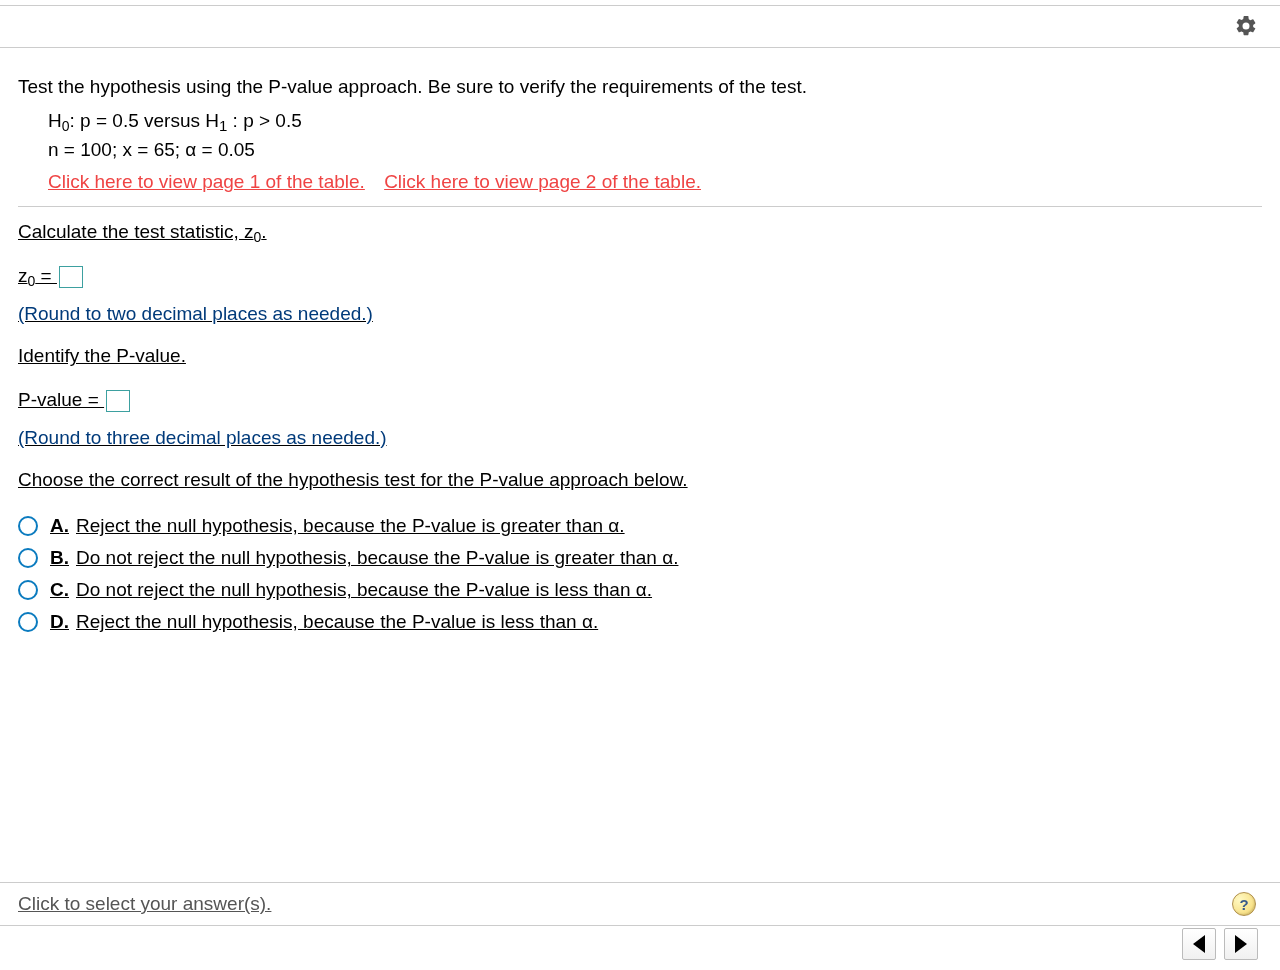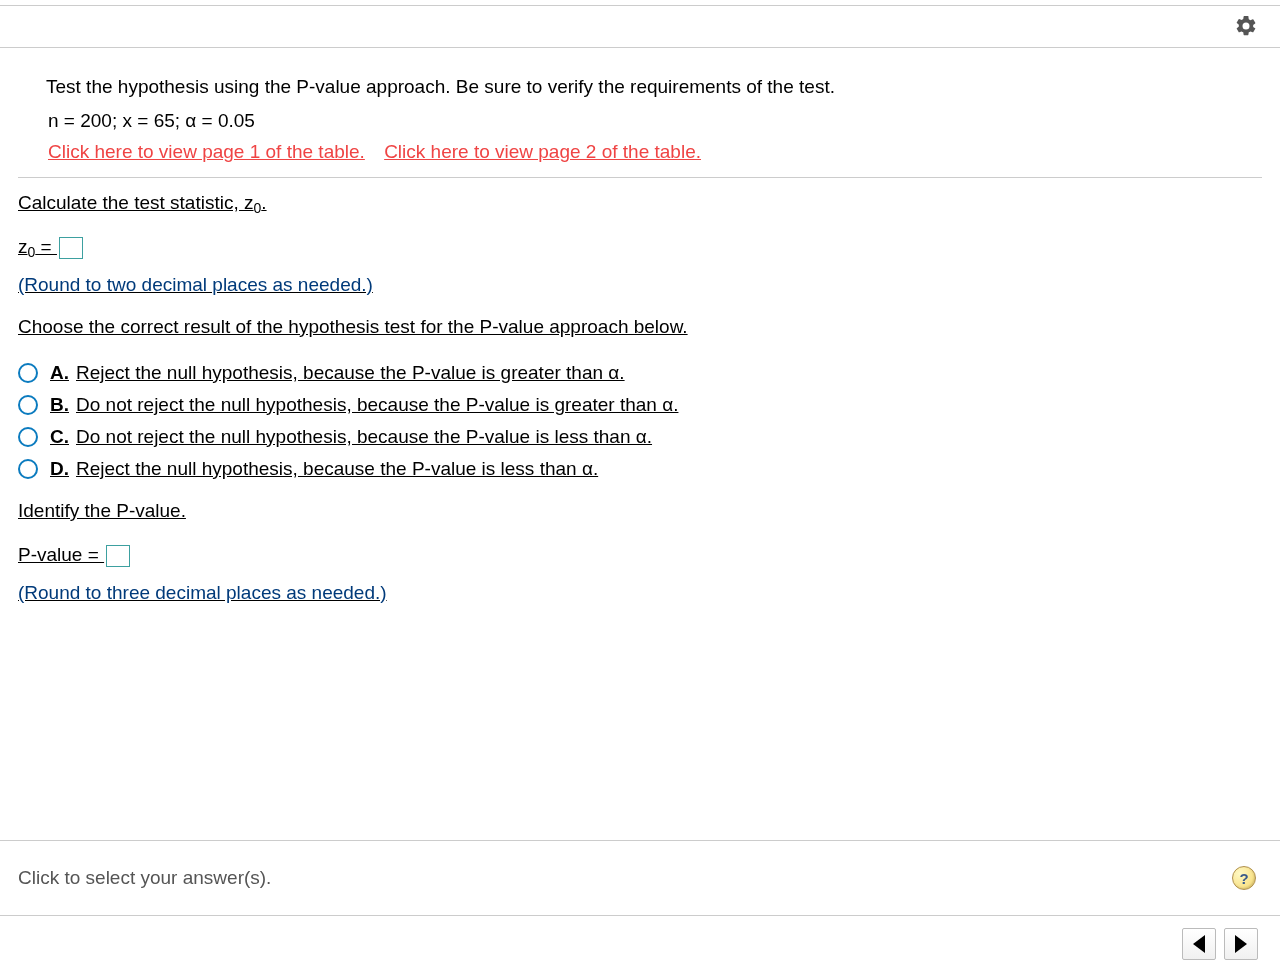--- a/index.html
+++ b/index.html
@@ -29,21 +29,20 @@
       top: 8px;
       width: 24px;
       height: 24px;
       cursor: pointer;
     }
     .content {
       padding: 28px 18px 0 18px;
     }
     .instruction {
       margin-bottom: 8px;
-      margin-left: 28px;
     }
     .hypothesis-block {
       margin-left: 30px;
       line-height: 1.55;
     }
     .sub {
       font-size: 14px;
       position: relative;
       top: 4px;
     }
@@ -105,28 +104,29 @@
       background: #fff;
     }
     .choice-letter {
       font-weight: bold;
       width: 26px;
       flex-shrink: 0;
     }
     .choice-text {}
     .footer {
       position: absolute;
-      bottom: 54px;
+      bottom: 44px;
       left: 0;
       width: 100%;
       border-top: 1px solid #ccc;
       border-bottom: 1px solid #ccc;
-      padding: 26px 18px;
+      padding: 10px 18px;
       color: #555;
       font-size: 19px;
+      text-decoration: underline;
     }
     .help-circle {
       position: absolute;
       right: 24px;
       top: 50%;
       transform: translateY(-50%);
       width: 24px;
       height: 24px;
       border: 1px solid #b0904d;
       border-radius: 50%;
@@ -180,74 +180,77 @@
     <svg viewBox="0 0 24 24" width="24" height="24">
       <path fill="#555" d="M19.14,12.94a7.07,7.07,0,0,0,.05-.94,7.07,7.07,0,0,0-.05-.94l2.03-1.58a.5.5,0,0,0,.12-.64l-1.92-3.32a.5.5,0,0,0-.6-.22l-2.39.96a7.03,7.03,0,0,0-1.62-.94l-.36-2.54A.5.5,0,0,0,13.9,2h-3.8a.5.5,0,0,0-.49.42L9.25,4.96a7.03,7.03,0,0,0-1.62.94l-2.39-.96a.5.5,0,0,0-.6.22L2.72,8.48a.5.5,0,0,0,.12.64l2.03,1.58a7.07,7.07,0,0,0-.05.94,7.07,7.07,0,0,0,.05.94L2.84,14.16a.5.5,0,0,0-.12.64l1.92,3.32a.5.5,0,0,0,.6.22l2.39-.96a7.03,7.03,0,0,0,1.62.94l.36,2.54a.5.5,0,0,0,.49.42h3.8a.5.5,0,0,0,.49-.42l.36-2.54a7.03,7.03,0,0,0,1.62-.94l2.39.96a.5.5,0,0,0,.6-.22l1.92-3.32a.5.5,0,0,0-.12-.64ZM12,15.5A3.5,3.5,0,1,1,15.5,12,3.5,3.5,0,0,1,12,15.5Z"></path>
     </svg>
   </div>
 </div>
 
 <div class="content">
   <div class="instruction">Test the hypothesis using the P-value approach. Be sure to verify the requirements of the test.</div>
 
   <div class="hypothesis-block">
-    <div>n = 200; x = 65; α = 0.05</div>
+    <div>
+      <span>H</span><span class="sub">0</span><span>: p = 0.5 versus H</span><span class="sub1">1</span><span> : p &gt; 0.5</span>
+    </div>
+    <div>n = 100; x = 65; α = 0.05</div>
     <div class="link-row">
       <span class="link">Click here to view page 1 of the table.</span>
       <span class="link">Click here to view page 2 of the table.</span>
     </div>
   </div>
 
   <hr class="hr">
 
   <div class="section">
     <div class="prompt">
       <span>Calculate the test statistic, z</span><span class="sub">0</span><span>.</span>
     </div>
     <div>
       <span>z</span><span class="sub">0</span><span> = </span>
       <span class="input-box"></span>
     </div>
     <div class="note">(Round to two decimal places as needed.)</div>
-  </div>
-
-  <div class="section">
-    <div>Choose the correct result of the hypothesis test for the P-value approach below.</div>
-    <div class="choices">
-      <div class="choice">
-        <div class="radio"></div>
-        <div class="choice-letter">A.</div>
-        <div class="choice-text">Reject the null hypothesis, because the P-value is greater than α.</div>
-      </div>
-      <div class="choice">
-        <div class="radio"></div>
-        <div class="choice-letter">B.</div>
-        <div class="choice-text">Do not reject the null hypothesis, because the P-value is greater than α.</div>
-      </div>
-      <div class="choice">
-        <div class="radio"></div>
-        <div class="choice-letter">C.</div>
-        <div class="choice-text">Do not reject the null hypothesis, because the P-value is less than α.</div>
-      </div>
-      <div class="choice">
-        <div class="radio"></div>
-        <div class="choice-letter">D.</div>
-        <div class="choice-text">Reject the null hypothesis, because the P-value is less than α.</div>
-      </div>
-    </div>
   </div>
 
   <div class="section">
     <div class="prompt">Identify the P-value.</div>
     <div>
       <span>P-value = </span>
       <span class="input-box"></span>
     </div>
     <div class="note">(Round to three decimal places as needed.)</div>
   </div>
+
+  <div class="section">
+    <div>Choose the correct result of the hypothesis test for the P-value approach below.</div>
+    <div class="choices">
+      <div class="choice">
+        <div class="radio"></div>
+        <div class="choice-letter">A.</div>
+        <div class="choice-text">Reject the null hypothesis, because the P-value is greater than α.</div>
+      </div>
+      <div class="choice">
+        <div class="radio"></div>
+        <div class="choice-letter">B.</div>
+        <div class="choice-text">Do not reject the null hypothesis, because the P-value is greater than α.</div>
+      </div>
+      <div class="choice">
+        <div class="radio"></div>
+        <div class="choice-letter">C.</div>
+        <div class="choice-text">Do not reject the null hypothesis, because the P-value is less than α.</div>
+      </div>
+      <div class="choice">
+        <div class="radio"></div>
+        <div class="choice-letter">D.</div>
+        <div class="choice-text">Reject the null hypothesis, because the P-value is less than α.</div>
+      </div>
+    </div>
+  </div>
 </div>
 
 <div class="footer">
   <span>Click to select your answer(s).</span>
   <div class="help-circle">
     <span>?</span>
   </div>
 </div>
 
 <div class="nav-bar">

